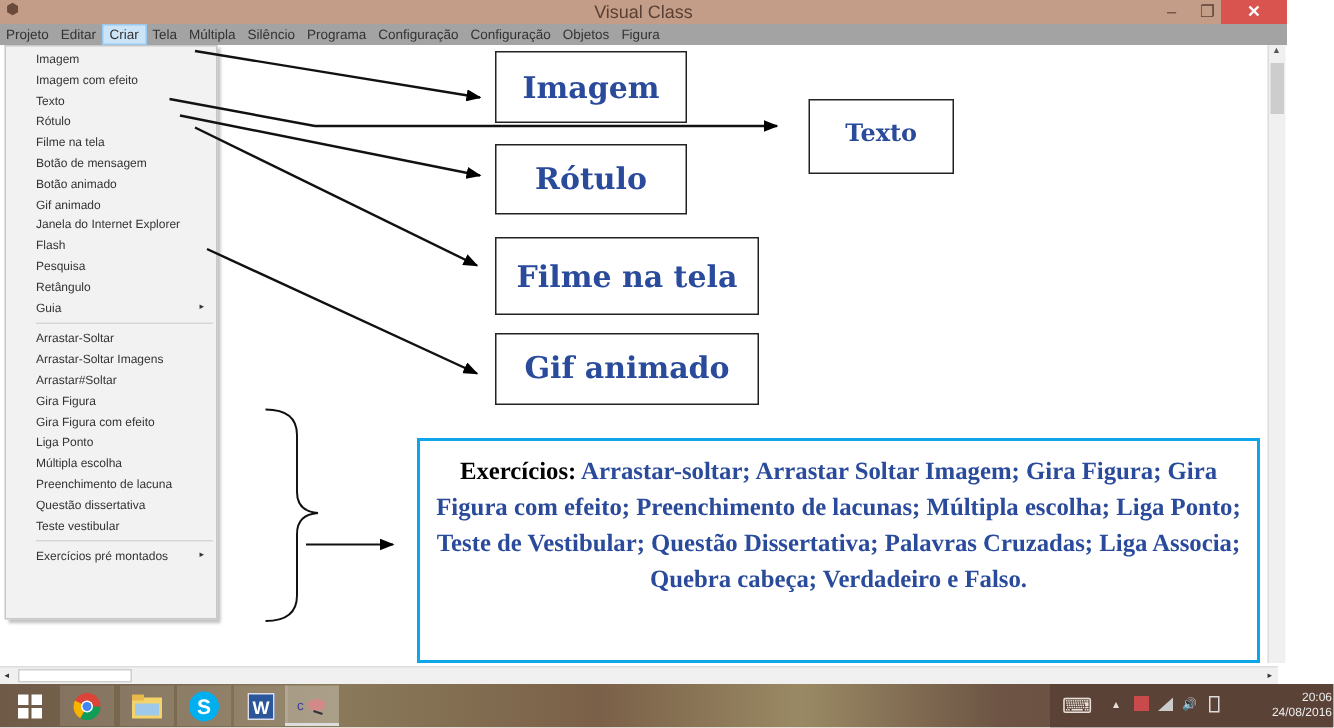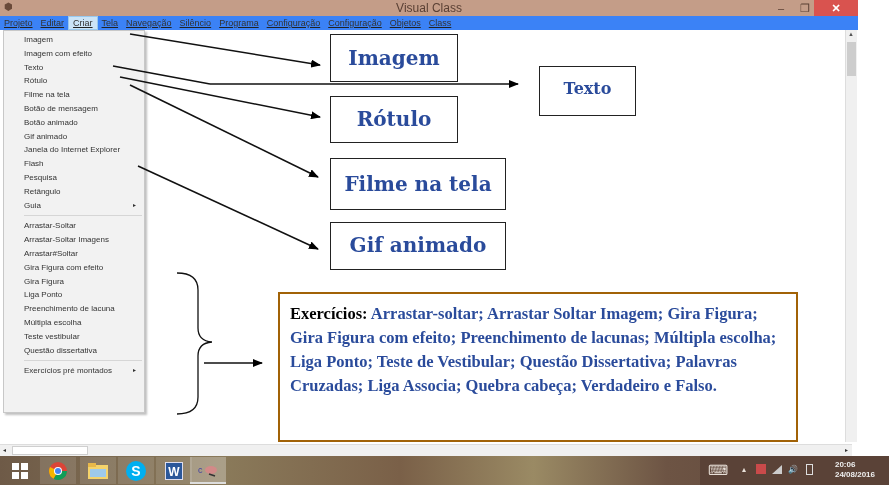--- a/index.html
+++ b/index.html
@@ -7,79 +7,79 @@
   body { position: relative; font-family: "Liberation Sans", sans-serif; font-size: 11px; color: #222; }
 
   .titlebar { position: absolute; left: 0; top: 0; width: 858px; height: 16px; background: #c49d88; }
   .titlebar .app-icon { position: absolute; left: 4px; top: 2px; width: 12px; height: 10px; font-size: 10px; line-height: 10px; color: #6a4a3a; }
   .titlebar .title { position: absolute; left: 0; right: 0; top: 1px; text-align: center; font-size: 12px; color: #5a4034; }
   .win-btn { position: absolute; top: 0; height: 16px; width: 26px; text-align: center; font-size: 11px; line-height: 16px; color: #5a4034; }
   .win-min { left: 768px; }
   .win-max { left: 792px; }
   .win-close { left: 814px; width: 44px; background: #d9534f; color: #fff; font-weight: bold; }
 
-  .menubar { position: absolute; left: 0; top: 16px; width: 858px; height: 14px; background: #3b82f6; display: flex; text-decoration: underline; }
+  .menubar { position: absolute; left: 0; top: 16px; width: 858px; height: 14px; background: #a3a3a3; display: flex; }
   .menu-item { padding: 0 4px; font-size: 9px; line-height: 14px; color: #333; }
   .menu-item.active { background: #cce4f7; border: 1px solid #99c9ef; line-height: 12px; }
 
   .canvas { position: absolute; left: 0; top: 30px; width: 845px; height: 412px; background: #fff; }
 
   .dropdown { position: absolute; left: 3px; top: 30px; width: 142px; height: 383px; background: #f2f2f2; border: 1px solid #c8c8c8; box-shadow: 2px 2px 2px rgba(0,0,0,0.25); }
   .dd-item { position: relative; height: 13.8px; padding-left: 20px; font-size: 8px; line-height: 13.8px; color: #333; }
   .dd-item .sub-arrow { position: absolute; right: 8px; top: 0; font-size: 6px; }
   .dd-sep { height: 1px; background: #d6d6d6; margin: 3px 2px 3px 20px; }
 
   .callout { position: absolute; border: 1.5px solid #222; background: #fff; font-family: "DejaVu Serif", serif; font-weight: bold; color: #2a4b9b; text-align: center; }
   .callout span { display: block; }
 
-  .exercise-box { position: absolute; left: 278px; top: 292px; width: 520px; height: 150px; border: 2px solid #a16207; background: #fff; padding: 8px 10px; font-family: "Liberation Serif", serif; font-weight: bold; font-size: 16.5px; line-height: 24px; color: #2a4b9b; }
+  .exercise-box { position: absolute; left: 278px; top: 292px; width: 562px; height: 150px; border: 2px solid #0ea5e9; background: #fff; padding: 8px 10px; font-family: "Liberation Serif", serif; font-weight: bold; font-size: 16.5px; line-height: 24px; color: #2a4b9b; text-align: center; }
   .exercise-box .lead { color: #000; }
 
   .arrows { position: absolute; left: 0; top: 0; width: 889px; height: 485px; pointer-events: none; }
 
   .vscroll { position: absolute; left: 845px; top: 30px; width: 12px; height: 412px; background: #f0f0f0; border-left: 1px solid #ddd; }
   .vscroll .thumb { position: absolute; left: 1px; top: 12px; width: 9px; height: 34px; background: #cdcdcd; }
   .vscroll .up { position: absolute; left: 2px; top: 1px; font-size: 6px; color: #555; }
 
   .hscroll { position: absolute; left: 0; top: 444px; width: 852px; height: 12px; background: #f0f0f0; border-top: 1px solid #ddd; }
   .hscroll .thumb { position: absolute; left: 12px; top: 1px; width: 76px; height: 9px; background: #fff; border: 1px solid #cfcfcf; }
   .hscroll .left { position: absolute; left: 3px; top: 1px; font-size: 6px; color: #333; }
   .hscroll .right { position: absolute; right: 4px; top: 1px; font-size: 6px; color: #333; }
 
   .taskbar { position: absolute; left: 0; top: 456px; width: 889px; height: 29px; background: linear-gradient(90deg, #6e5a47 0%, #8a7a5a 25%, #7a6048 45%, #9a8a64 60%, #6d5444 75%, #5c4438 100%); }
   .tb-btn { position: absolute; top: 1px; width: 36px; height: 27px; display: flex; align-items: center; justify-content: center; }
   .tb-btn.app { background: rgba(255,255,255,0.12); }
   .tb-btn.pinned-active { background: rgba(255,255,255,0.28); border-bottom: 2px solid #ddd; }
   .tray { position: absolute; left: 700px; top: 0; width: 189px; height: 29px; background: #5a4237; color: #e8e0d8; font-size: 8px; }
   .tray-item { position: absolute; top: 9px; }
-  .clock { position: absolute; right: 14px; top: 4px; text-align: left; font-size: 8px; line-height: 10px; color: #eee; font-weight: bold; }
+  .clock { position: absolute; right: 1px; top: 4px; text-align: right; font-size: 8px; line-height: 10px; color: #eee; }
 </style>
 </head>
 <body>
 
 <div class="titlebar">
   <span class="app-icon">⬢</span>
   <span class="title">Visual Class</span>
   <span class="win-btn win-min">–</span>
   <span class="win-btn win-max">❐</span>
   <span class="win-btn win-close">✕</span>
 </div>
 
 <div class="menubar">
   <span class="menu-item">Projeto</span>
   <span class="menu-item">Editar</span>
   <span class="menu-item active">Criar</span>
   <span class="menu-item">Tela</span>
-  <span class="menu-item">Navegação</span>
+  <span class="menu-item">Múltipla</span>
   <span class="menu-item">Silêncio</span>
   <span class="menu-item">Programa</span>
   <span class="menu-item">Configuração</span>
   <span class="menu-item">Configuração</span>
   <span class="menu-item">Objetos</span>
-  <span class="menu-item">Class</span>
+  <span class="menu-item">Figura</span>
 </div>
 
 <div class="canvas"></div>
 
 <div class="dropdown">
   <div style="height:2px"></div>
   <div class="dd-item">Imagem</div>
   <div class="dd-item">Imagem com efeito</div>
   <div class="dd-item">Texto</div>
   <div class="dd-item">Rótulo</div>
@@ -92,27 +92,27 @@
   <div class="dd-item">Pesquisa</div>
   <div class="dd-item">Retângulo</div>
   <div class="dd-item">
     <span>Guia</span>
     <span class="sub-arrow">▸</span>
   </div>
   <div class="dd-sep"></div>
   <div class="dd-item">Arrastar-Soltar</div>
   <div class="dd-item">Arrastar-Soltar Imagens</div>
   <div class="dd-item">Arrastar#Soltar</div>
+  <div class="dd-item">Gira Figura</div>
   <div class="dd-item">Gira Figura com efeito</div>
-  <div class="dd-item">Gira Figura</div>
   <div class="dd-item">Liga Ponto</div>
+  <div class="dd-item">Múltipla escolha</div>
   <div class="dd-item">Preenchimento de lacuna</div>
-  <div class="dd-item">Múltipla escolha</div>
+  <div class="dd-item">Questão dissertativa</div>
   <div class="dd-item">Teste vestibular</div>
-  <div class="dd-item">Questão dissertativa</div>
   <div class="dd-sep"></div>
   <div class="dd-item">
     <span>Exercícios pré montados</span>
     <span class="sub-arrow">▸</span>
   </div>
 </div>
 
 <svg class="arrows" viewBox="0 0 889 485">
   <defs>
     <marker id="ah" markerWidth="10" markerHeight="8" refX="9" refY="4" orient="auto" markerUnits="userSpaceOnUse">

